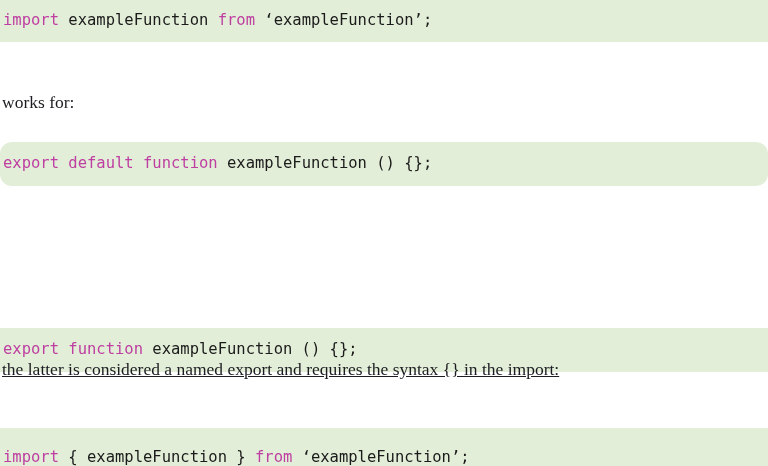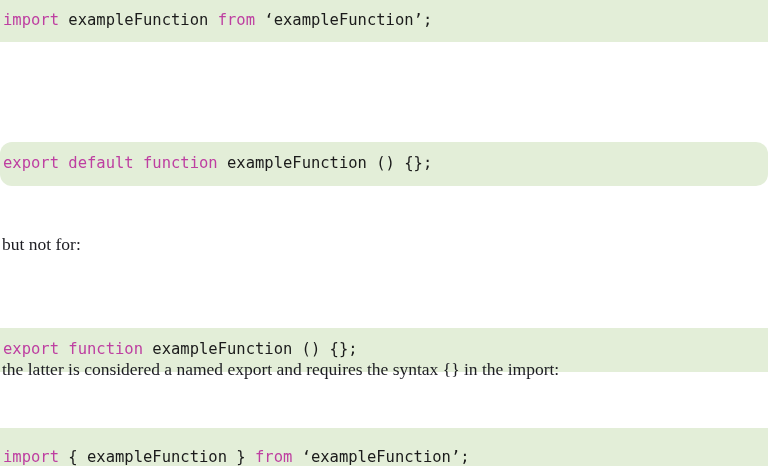--- a/index.html
+++ b/index.html
@@ -66,37 +66,37 @@
   }
 
   
   #code-block-1 { top: 0px;   height: 42px; }
   #code-block-2 { top: 142px; height: 44px; border-radius: 12px; }
   #code-block-3 { top: 280px; height: 44px; margin-top: 48px; }
   #code-block-4 { top: 428px; height: 60px; }
 
   #prose-1 { top: 94px;  }
   #prose-2 { top: 236px; }
-  #prose-3 { top: 361px; }
+  #prose-3 { top: 361px; text-decoration: underline; }
 </style>
 </head>
 <body>
 
 <div class="page">
 
   <div class="code-block" id="code-block-1">
     <div class="code-line"><span class="kw">import</span><span class="pl"> exampleFunction </span><span class="kw">from</span><span class="str"> ‘exampleFunction’;</span></div>
   </div>
 
+  <div class="prose" id="prose-1">works for:</div>
 
   <div class="code-block" id="code-block-2">
     <div class="code-line"><span class="kw">export default function</span><span class="pl"> exampleFunction () {};</span></div>
   </div>
 
-  <div class="prose" id="prose-2">but not for:</div>
 
   <div class="code-block" id="code-block-3">
     <div class="code-line"><span class="kw">export function</span><span class="pl"> exampleFunction () {};</span></div>
   </div>
 
   <div class="prose" id="prose-3">the latter is considered a named export and requires the syntax {} in the import:</div>
 
   <div class="code-block" id="code-block-4">
     <div class="code-line"><span class="kw">import</span><span class="pl"> { exampleFunction } </span><span class="kw">from</span><span class="str"> ‘exampleFunction’;</span></div>
   </div>

